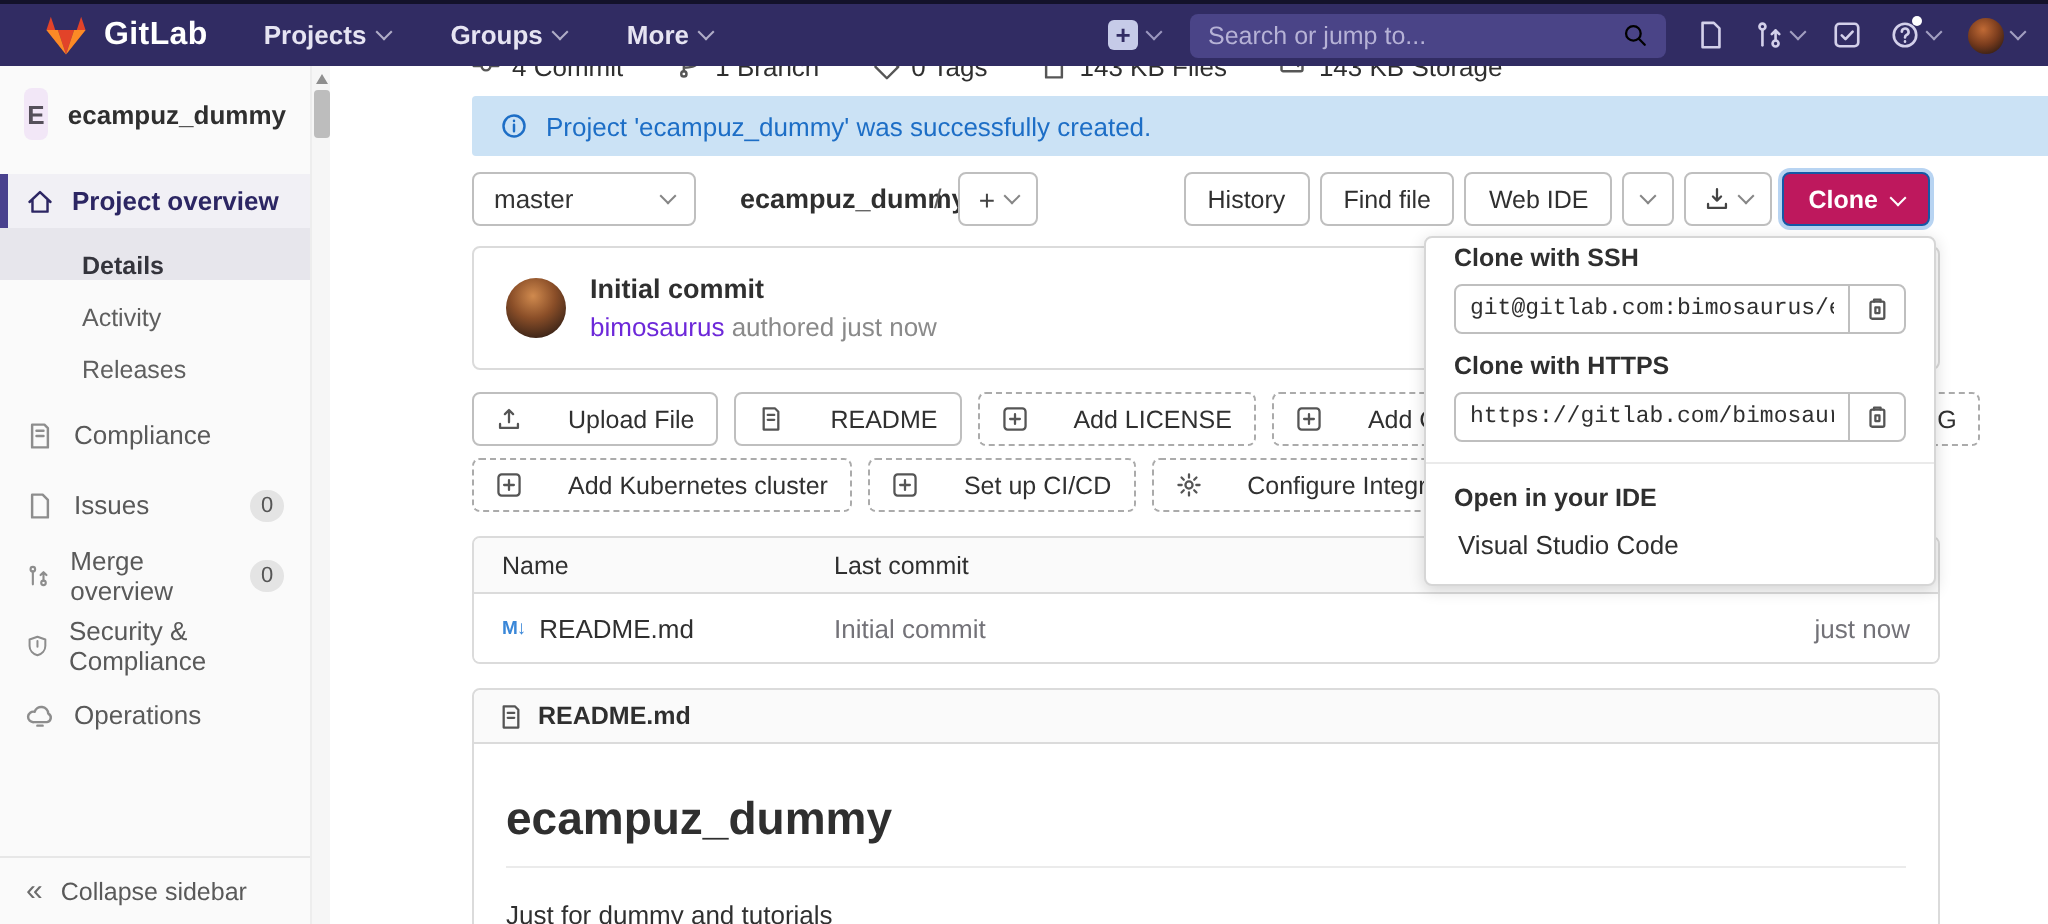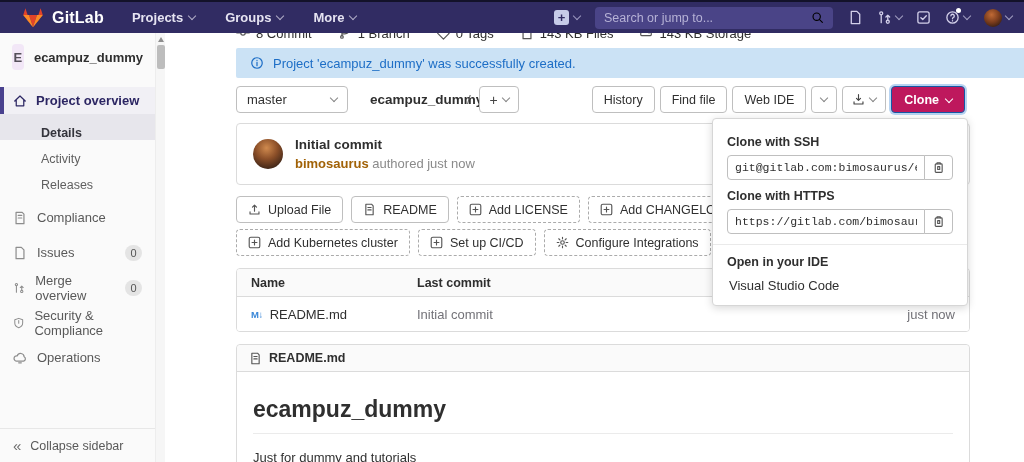--- a/index.html
+++ b/index.html
@@ -86,52 +86,52 @@
   .clone-btn{background:#be185d;border:1px solid #1559a6;color:#fff;font-weight:600;gap:7px;padding:0 12px;
     box-shadow:0 0 0 2px #b8d4f2}
   .clone-btn .chev2{border-color:#fff;margin-top:-2px}
 
   .commit-box{position:absolute;left:0;top:90px;width:734px;height:62px;border:1px solid #dbdbdb;border-radius:4px;
     display:flex;align-items:center;gap:12px;padding:0 16px;background:#fff}
   .commit-avatar{width:30px;height:30px;border-radius:50%;flex:none;
     background:radial-gradient(circle at 45% 30%, #d08a4e 0%, #8a4e28 42%, #2e1d15 88%)}
   .commit-title{font-size:13.5px;font-weight:700;color:#2f2f2f;margin-bottom:4px;cursor:pointer}
   .commit-meta{font-size:13px;color:#8a8a8a}
-  .commit-author{color:#a16207;font-weight:700;cursor:pointer}
+  .commit-author{color:#6d28d9;font-weight:400;cursor:pointer}
 
   .qa-row{position:absolute;left:0;display:flex;gap:8px}
   .qa1{top:163px}.qa2{top:196px}
   .qa-btn{height:27px;border:1px solid #bfbfbf;border-radius:4px;background:#fff;font-size:12.5px;color:#303030;
-    display:flex;align-items:center;gap:7px;padding:0 11px;cursor:pointer;white-space:nowrap}
+    display:flex;align-items:center;gap:23px;padding:0 11px;cursor:pointer;white-space:nowrap}
   .qa-btn.dashed{border-style:dashed;border-color:#ababab}
   .qa-btn .i{color:#555}
 
   .file-table{position:absolute;left:0;top:235px;width:734px;border:1px solid #dbdbdb;border-radius:4px;overflow:hidden;background:#fff}
   .ft-head{height:28px;background:#fafafa;border-bottom:1px solid #dbdbdb;display:flex;align-items:center;
-    font-size:12.5px;font-weight:700;color:#2f2f2f}
+    font-size:12.5px;font-weight:400;color:#2f2f2f}
   .ft-row{height:34px;display:flex;align-items:center;font-size:13px;background:#fff}
   .col-name{width:180px;padding-left:14px;display:flex;align-items:center;gap:7px;color:#2f2f2f}
   .col-commit{flex:1;color:#737278}
   .ft-head .col-commit{color:#2f2f2f}
   .col-update{width:130px;text-align:right;padding-right:14px;color:#737278}
   .md-icon{color:#3a87d8;font-weight:700;font-size:9.5px;letter-spacing:-.5px}
   .file-link{cursor:pointer}
 
   .readme-card{position:absolute;left:0;top:311px;width:734px;height:150px;border:1px solid #dbdbdb;
     border-radius:4px;background:#fff}
   .readme-head{height:27px;background:#fafafa;border-bottom:1px solid #dbdbdb;display:flex;align-items:center;
     gap:7px;padding:0 12px;font-size:12.5px;font-weight:700;color:#2f2f2f;border-radius:4px 4px 0 0}
   .readme-head .i{color:#555}
   .readme-body{padding:0 16px}
   .readme-body h1{font-size:23px;font-weight:700;color:#2f2f2f;margin-top:24px;padding-bottom:10px;border-bottom:1px solid #ebebeb}
   .readme-body p{margin-top:16px;font-size:13px;color:#303030}
 
   
   .clone-panel{position:absolute;left:547px;top:85px;width:256px;background:#fff;border:1px solid #d6d6d6;
-    border-radius:4px;box-shadow:0 2px 8px rgba(0,0,0,.16);z-index:20;padding:16px 14px 10px}
+    border-radius:4px;box-shadow:0 2px 8px rgba(0,0,0,.16);z-index:20;padding:3px 14px 10px}
   .cp-label{font-size:12.5px;font-weight:700;color:#2f2f2f;margin-bottom:6px}
   .cp-input-row{display:flex;margin-bottom:9px;height:25px}
   .cp-input{flex:1;border:1px solid #bfbfbf;border-radius:4px 0 0 4px;font-family:"Liberation Mono",monospace;
     font-size:11.5px;color:#2f2f2f;padding:0 7px;outline:none;min-width:0;background:#fff}
   .cp-copy{width:29px;border:1px solid #bfbfbf;margin-left:-1px;border-radius:0 4px 4px 0;background:#fff;
     display:flex;align-items:center;justify-content:center;color:#555;cursor:pointer}
   .cp-divider{margin:10px -14px;border-top:1px solid #eaeaea}
   .cp-ide-item{font-size:13px;color:#2f2f2f;padding:3px 2px 2px;cursor:pointer}
 </style>
 </head>
@@ -282,21 +282,21 @@
 
 <div class="content">
   <div class="container">
 
     <div class="stats">
       <span class="stat">
         <svg class="i" width="14" height="14" viewBox="0 0 16 16">
           <circle cx="8" cy="8" r="2.5"></circle>
             <path d="M1 8 h4.3 M10.7 8 H15"></path>
         </svg>
-        <span>8 Commit</span>
+        <span>4 Commit</span>
       </span>
       <span class="stat">
         <svg class="i" width="14" height="14" viewBox="0 0 16 16">
           <circle cx="4.5" cy="3.5" r="1.5"></circle>
             <circle cx="4.5" cy="12.5" r="1.5"></circle>
             <circle cx="11.5" cy="5.5" r="1.5"></circle>
           <path d="M4.5 5 v6 M4.5 9 c4 0 7-1 7-2"></path>
         </svg>
         <span>1 Branch</span>
       </span>

